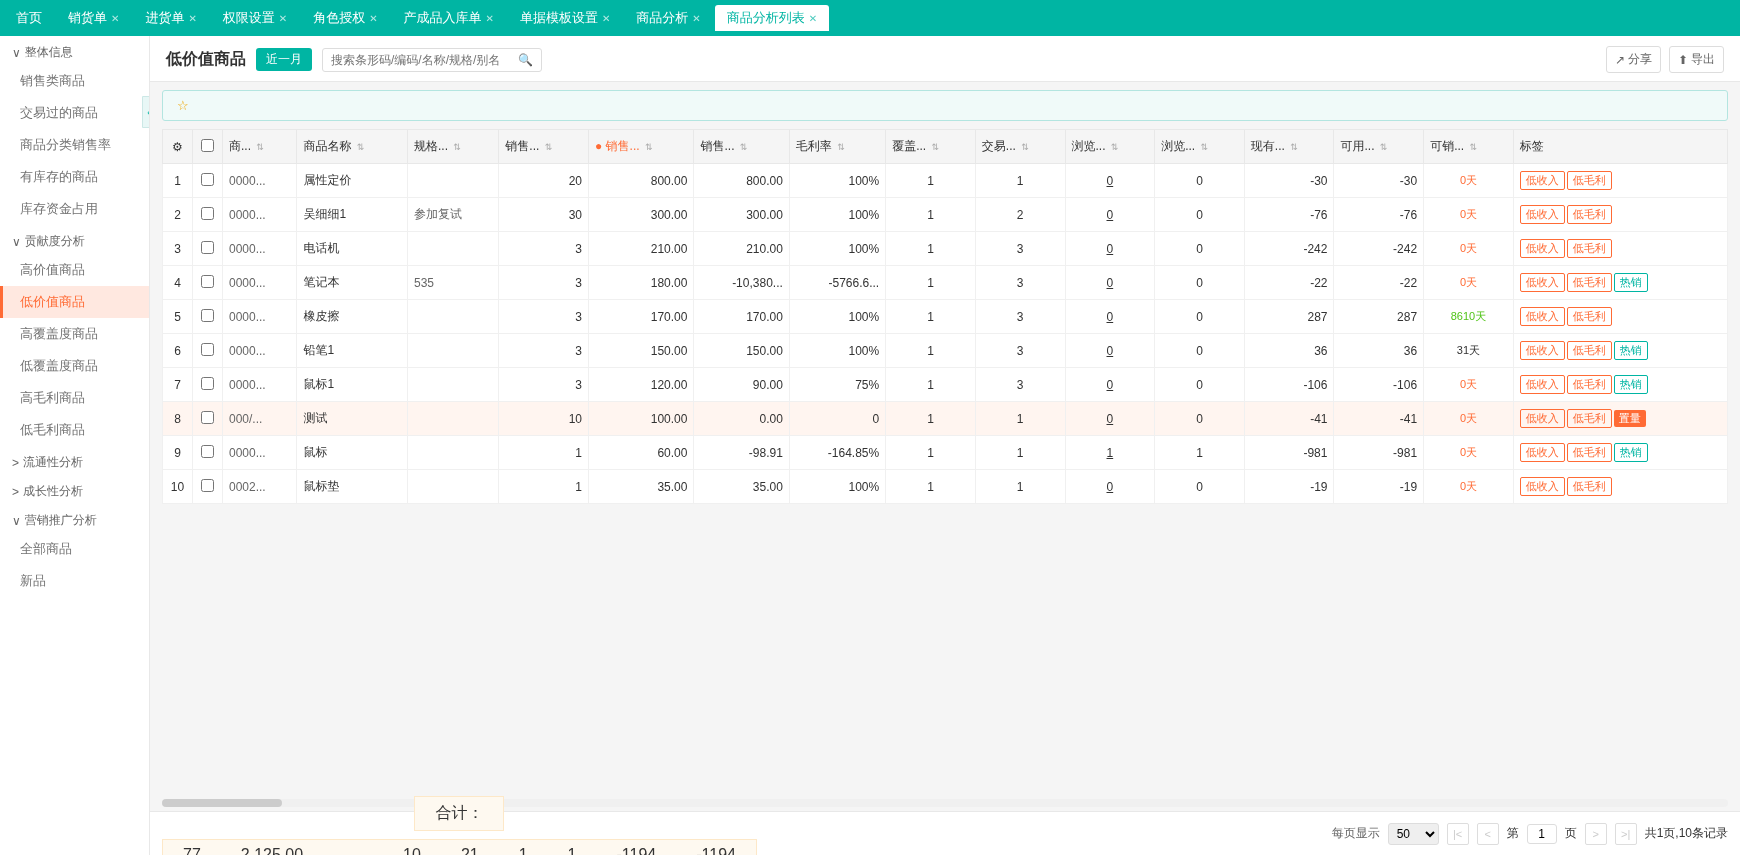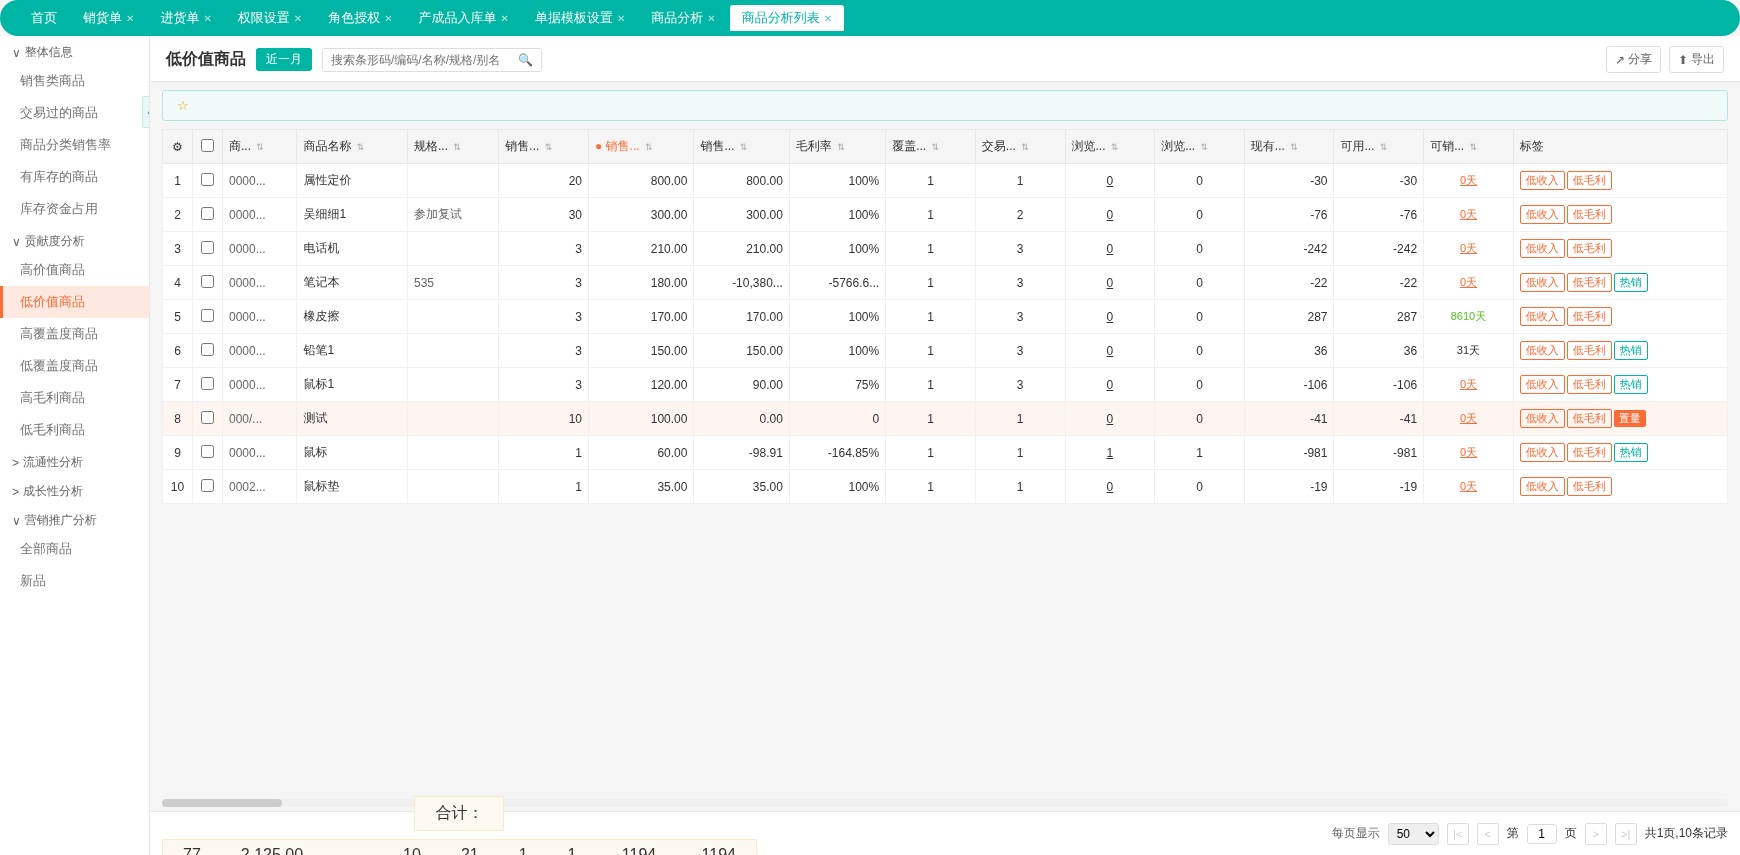--- a/index.html
+++ b/index.html
@@ -4,23 +4,22 @@
   <style>
     * { box-sizing: border-box; margin: 0; padding: 0; }
     body { font-family: 'Microsoft YaHei', Arial, sans-serif; font-size: 12px; background: #f5f5f5; color: #333; overflow: hidden; }
 
     
     .top-nav {
       background: #00b5a3;
       display: flex;
       align-items: center;
       height: 36px;
-      padding: 0 19px;
+      padding: 0 4px;
       gap: 2px;
-      border-radius: 18px;
     }
     .nav-item {
       color: #fff;
       padding: 4px 12px;
       cursor: pointer;
       border-radius: 3px 3px 0 0;
       font-size: 13px;
       white-space: nowrap;
       display: flex;
       align-items: center;
@@ -211,21 +210,21 @@
     .tag {
       display: inline-block;
       padding: 1px 5px;
       border-radius: 2px;
       font-size: 11px;
       margin-right: 2px;
     }
     .tag-orange { color: #ff6b35; border: 1px solid #ff6b35; }
     .tag-green { color: #00b5a3; border: 1px solid #00b5a3; }
     .tag-orange-fill { background: #ff6b35; color: #fff; }
-    .zero-day { color: #ff6b35; font-size: 11px; text-decoration: underline; }
+    .zero-day { color: #ff6b35; font-size: 11px; }
     .days-green { color: #52c41a; font-size: 11px; }
     .days-normal { color: #333; font-size: 11px; }
     .link-underline { text-decoration: underline; color: #333; cursor: pointer; }
     .checkbox-cell { text-align: center; width: 30px; }
 
     
     .footer {
       background: #fff;
       border-top: 1px solid #e8e8e8;
       display: flex;

